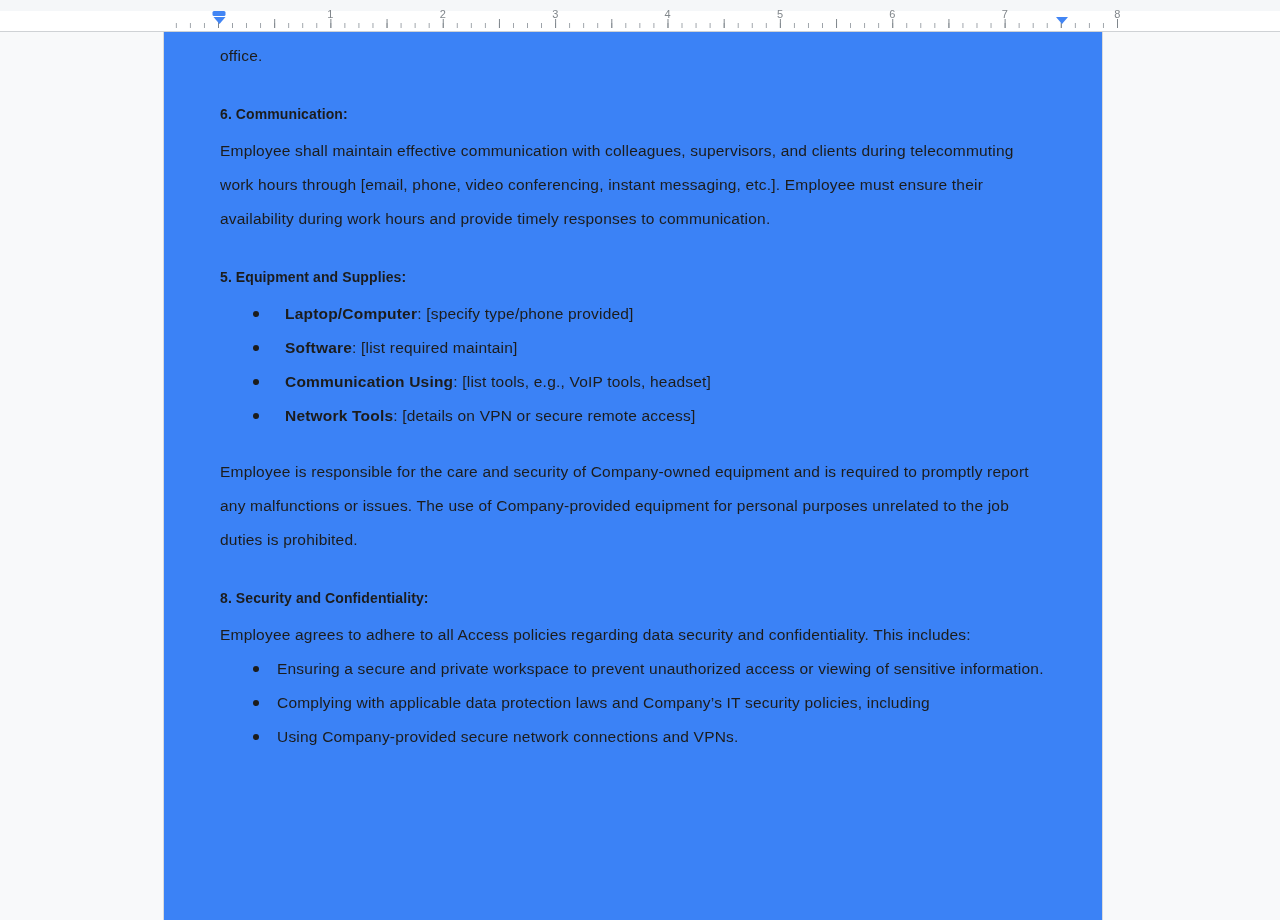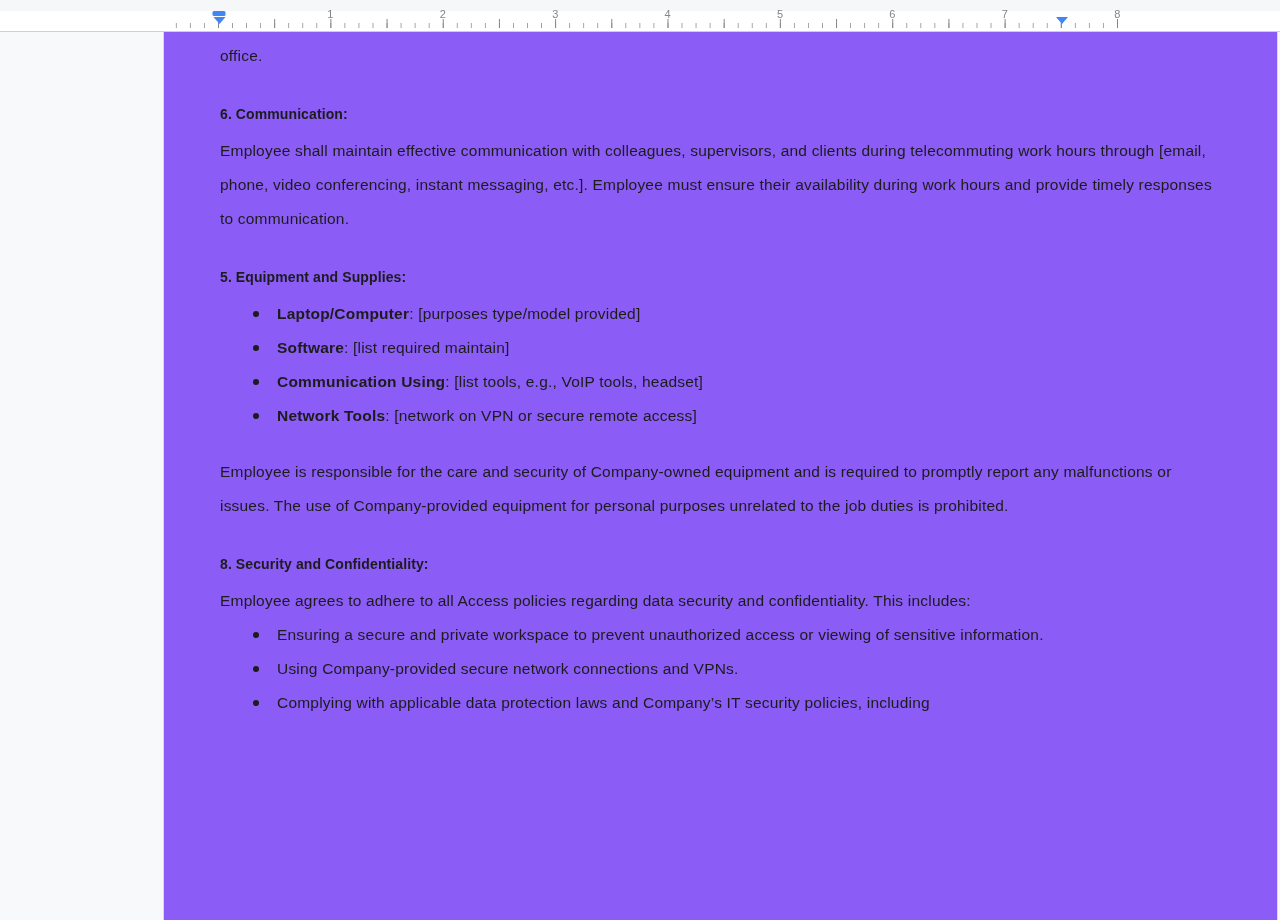--- a/index.html
+++ b/index.html
@@ -47,43 +47,43 @@
   }
   .marker-right { position:absolute; left:899px; top:17px; transform:translateX(-50%); }
   .marker-right .tri {
     width:0; height:0;
     border-left:6px solid transparent; border-right:6px solid transparent;
     border-top:7px solid #4285f4;
   }
 
   
   .page {
-    position:absolute; left:163px; top:32px; width:1115px; bottom:0;
-    background:#8b5cf6;
+    position:absolute; left:163px; top:32px; width:940px; bottom:0;
+    background:#3b82f6;
     border-left:1px solid #d8dadd;
     border-right:1px solid #d8dadd;
   }
   .doc-content {
     padding:7px 55px 0 56px;
     font-size:15.5px; line-height:34px; letter-spacing:0.2px;
   }
   .doc-content p { margin:0; }
   .doc-content h3 {
     font-size:14px; line-height:36px; letter-spacing:0.1px;
     font-weight:700; margin:23px 0 2px;
   }
   .doc-content ul {
     list-style:none; margin:0 0 22px; padding-left:57px;
   }
   .doc-content li { position:relative; }
   .doc-content li::before {
     content:""; position:absolute; left:-24px; top:14px;
     width:6px; height:6px; border-radius:50%; background:#1c1c1c;
   }
-  .doc-content strong { font-weight:700; }
+  .doc-content strong { font-weight:700;margin-left:8px; }
 </style>
 </head>
 <body>
 
 <div class="topbar"></div>
 <div class="ruler">
   <div class="ticks-minor"></div>
   <div class="ticks-major"></div>
   <span class="ruler-num" style="left:167.4px">1</span>
   <span class="ruler-num" style="left:279.8px">2</span>
@@ -107,36 +107,36 @@
   <div class="doc-content">
 
     <p>office.</p>
 
     <h3>6. Communication:</h3>
     <p>Employee shall maintain effective communication with colleagues, supervisors, and clients during telecommuting work hours through [email, phone, video conferencing, instant messaging, etc.]. Employee must ensure their availability during work hours and provide timely responses to communication.</p>
 
     <h3>5. Equipment and Supplies:</h3>
     <ul>
       <li>
-        <strong>Laptop/Computer</strong><span>: [purposes type/model provided]</span>
+        <strong>Laptop/Computer</strong><span>: [specify type/phone provided]</span>
       </li>
       <li>
         <strong>Software</strong><span>: [list required maintain]</span>
       </li>
       <li>
         <strong>Communication Using</strong><span>: [list tools, e.g., VoIP tools, headset]</span>
       </li>
       <li>
-        <strong>Network Tools</strong><span>: [network on VPN or secure remote access]</span>
+        <strong>Network Tools</strong><span>: [details on VPN or secure remote access]</span>
       </li>
     </ul>
     <p>Employee is responsible for the care and security of Company-owned equipment and is required to promptly report any malfunctions or issues. The use of Company-provided equipment for personal purposes unrelated to the job duties is prohibited.</p>
 
     <h3>8. Security and Confidentiality:</h3>
     <p>Employee agrees to adhere to all Access policies regarding data security and confidentiality. This includes:</p>
     <ul>
       <li>Ensuring a secure and private workspace to prevent unauthorized access or viewing of sensitive information.</li>
+      <li>Complying with applicable data protection laws and Company’s IT security policies, including</li>
       <li>Using Company-provided secure network connections and VPNs.</li>
-      <li>Complying with applicable data protection laws and Company’s IT security policies, including</li>
     </ul>
 
   </div>
 </div>
 
 </body></html>

